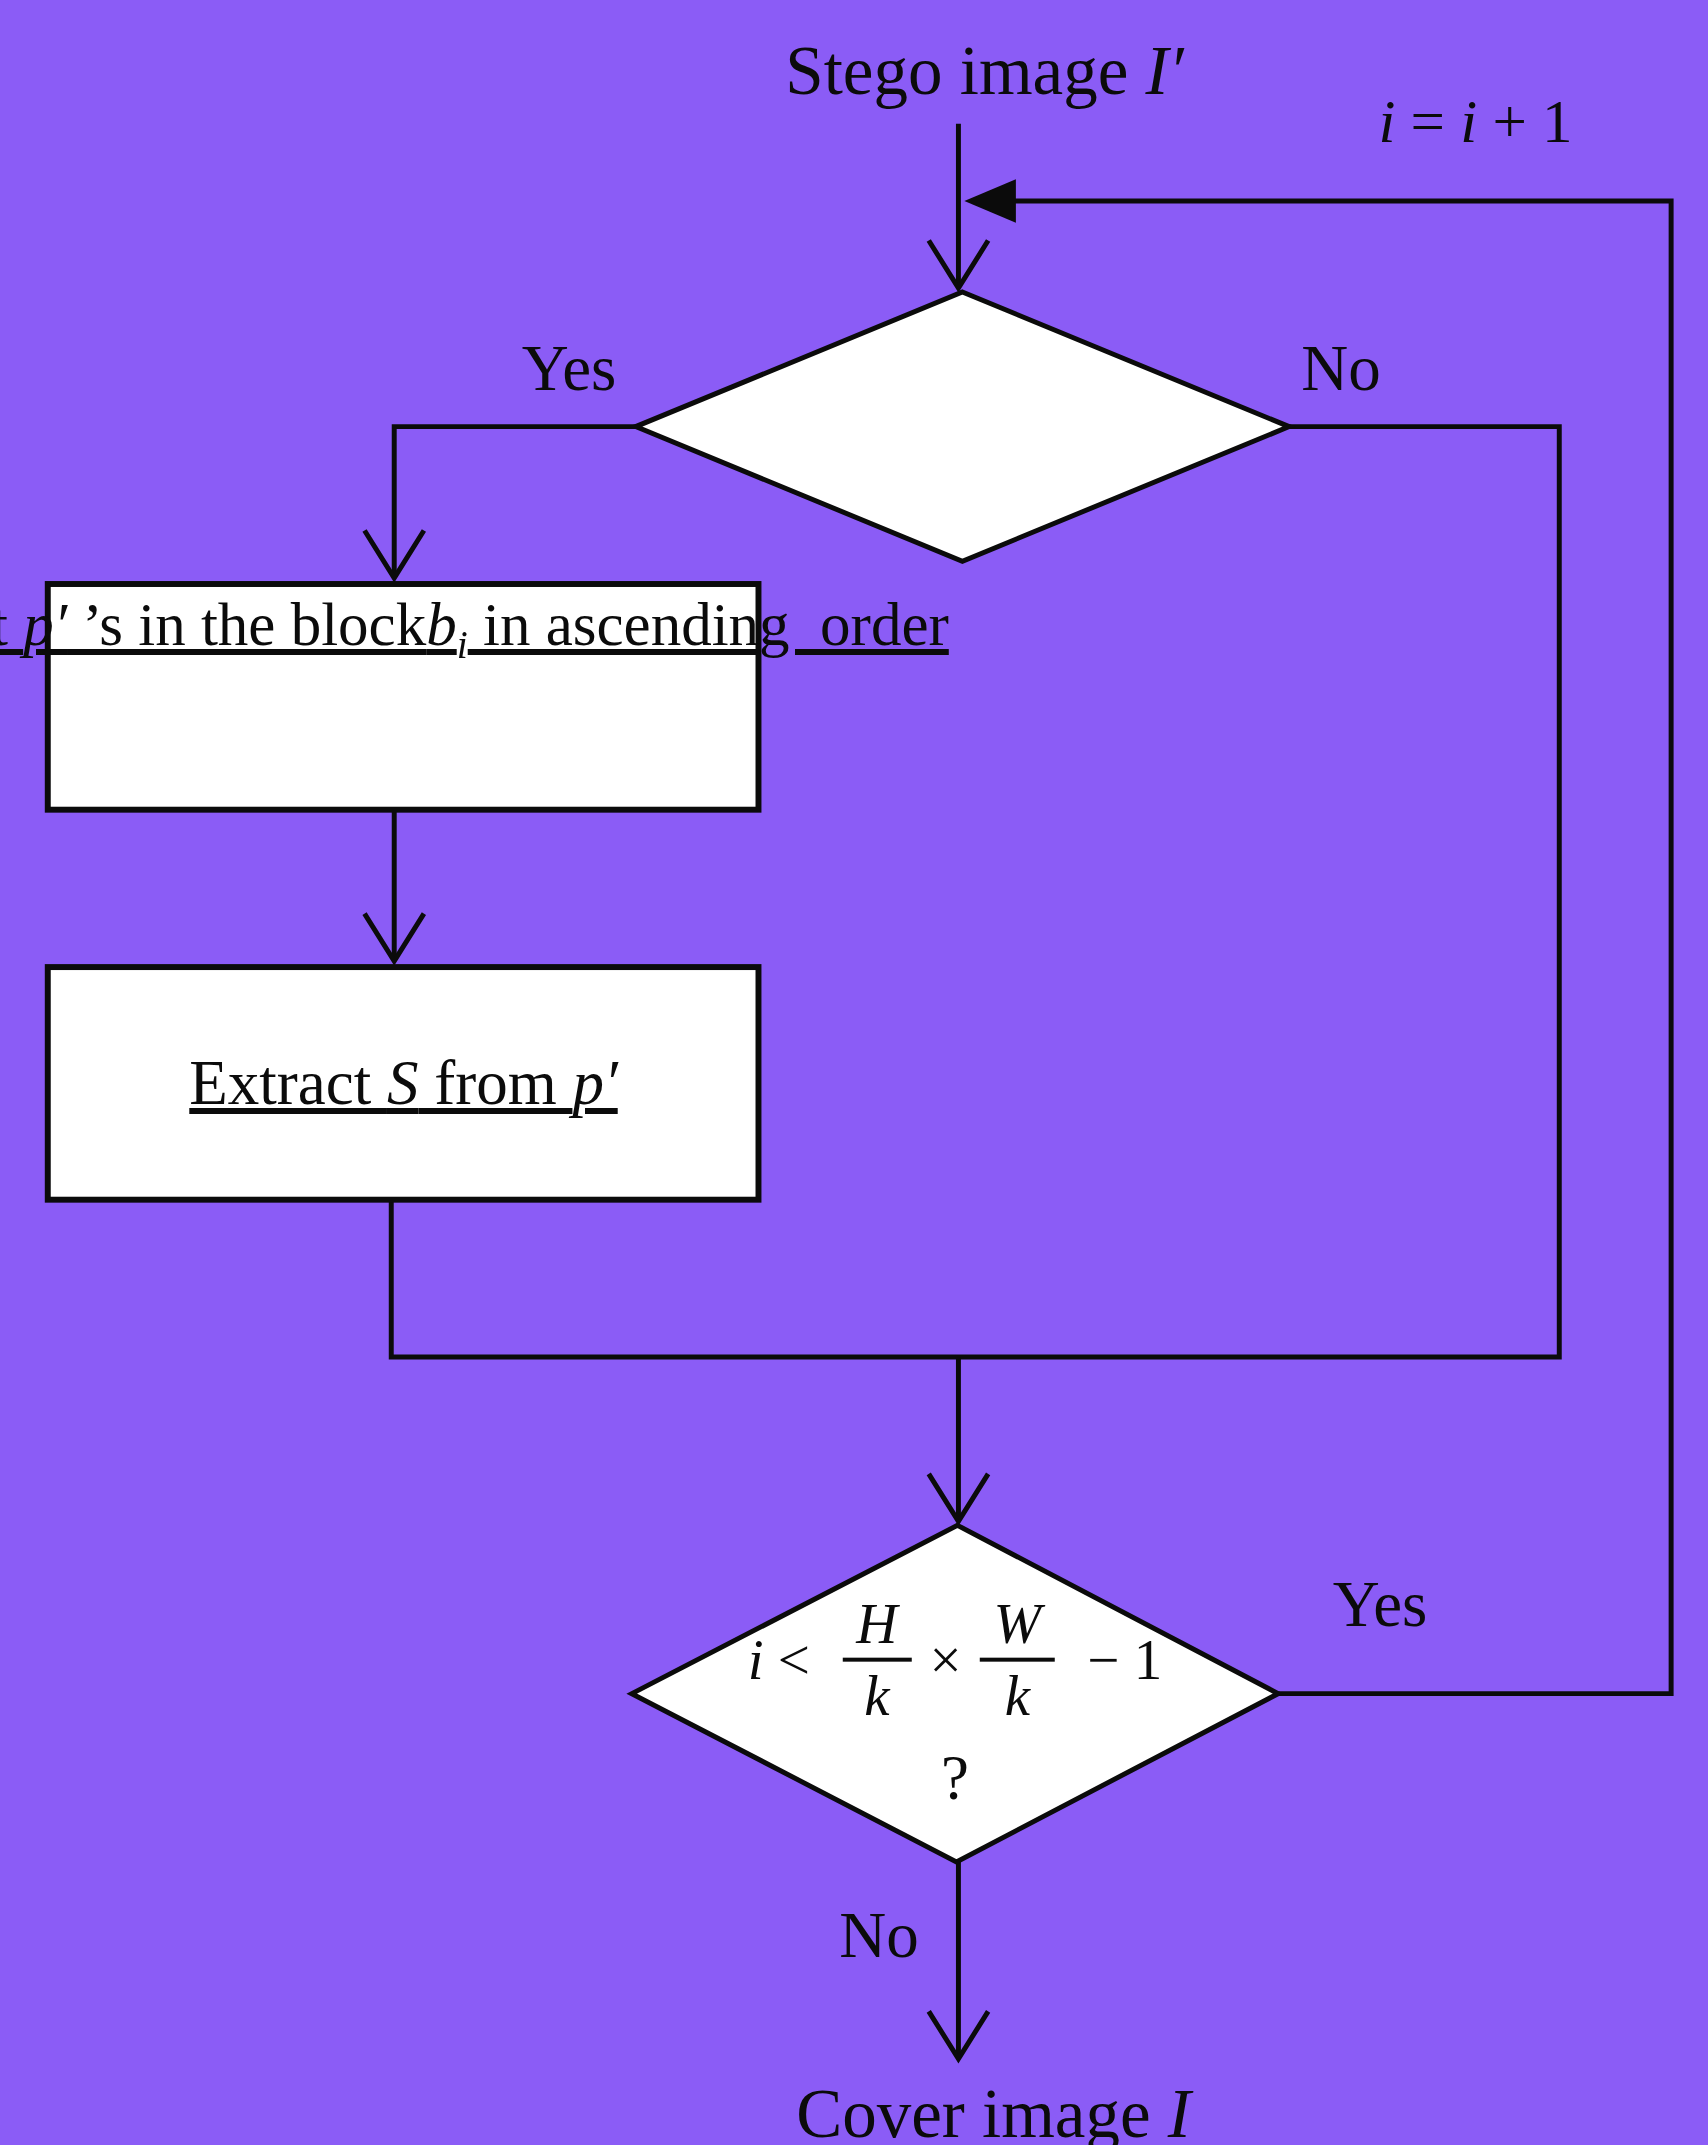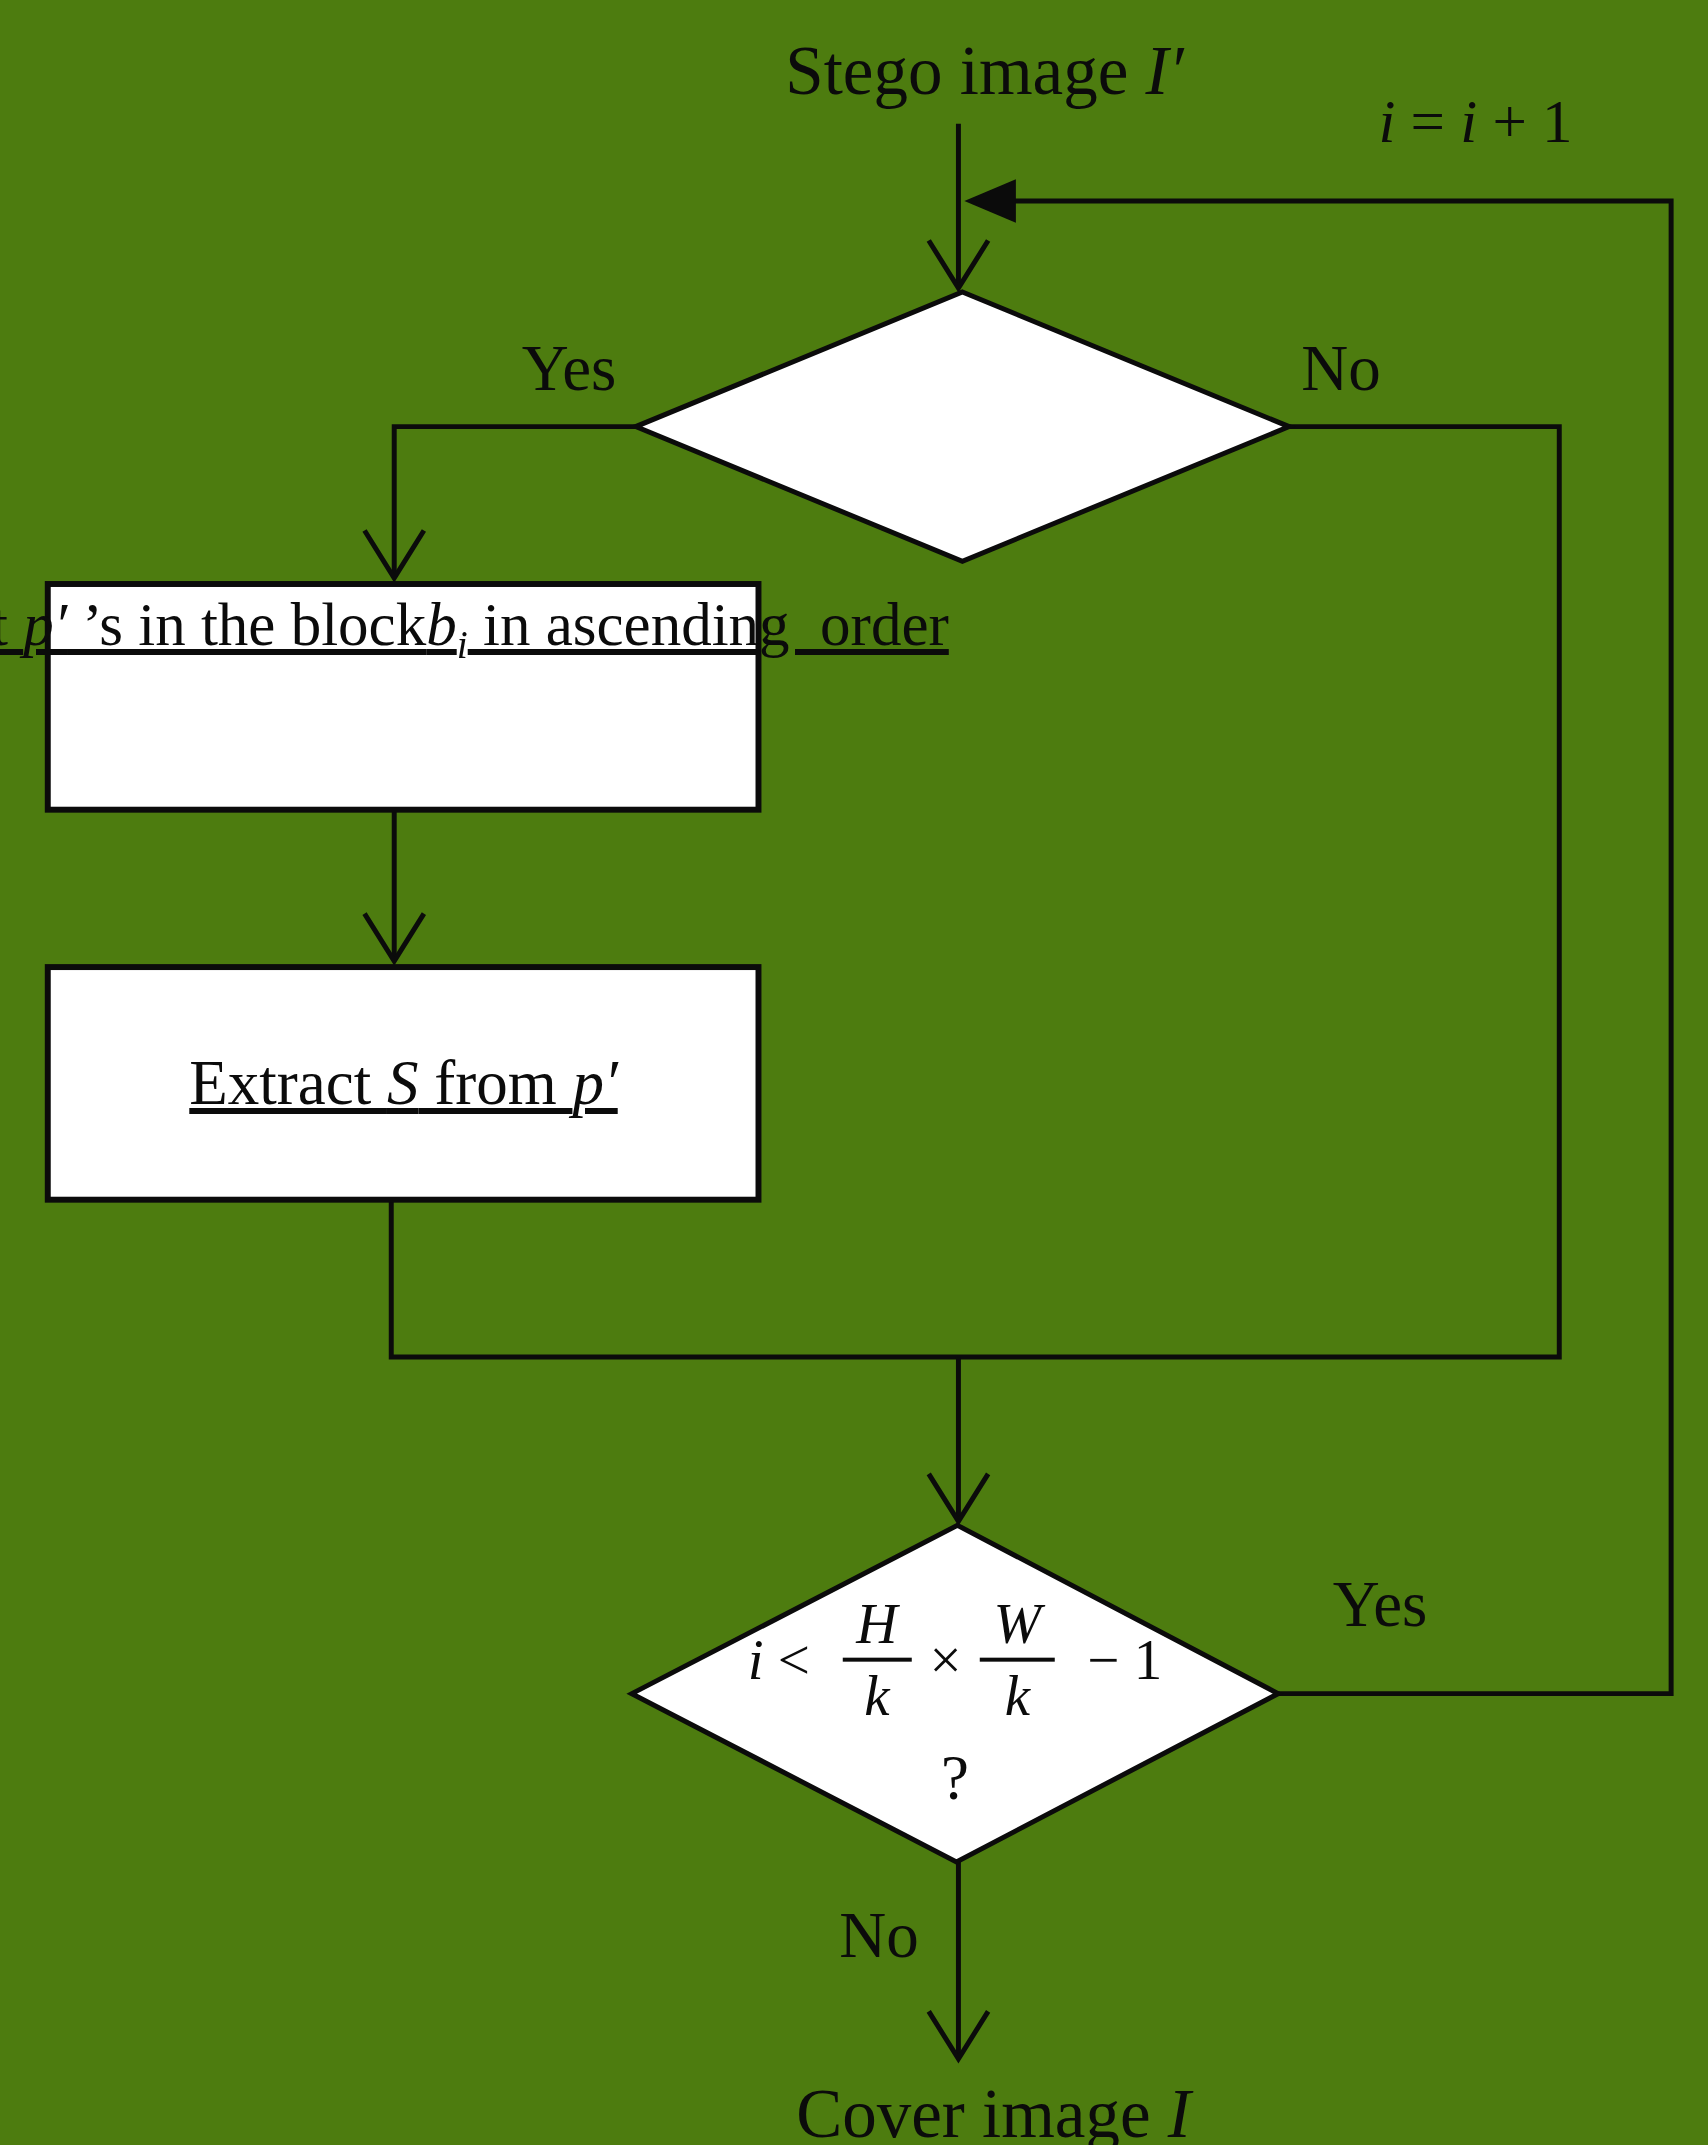--- a/index.html
+++ b/index.html
@@ -4,21 +4,21 @@
 <style>
   html, body {
     margin: 0;
     padding: 0;
     background: #ffffff;
   }
   .stage {
     position: relative;
     width: 1709px;
     height: 2145px;
-    background: #4d7c0f;
+    background: #8b5cf6;
     font-family: "Liberation Serif", "DejaVu Serif", serif;
     color: #0b0b0b;
     overflow: hidden;
   }
   .stage svg.wires {
     position: absolute;
     inset: 0;
     width: 100%;
     height: 100%;
   }

